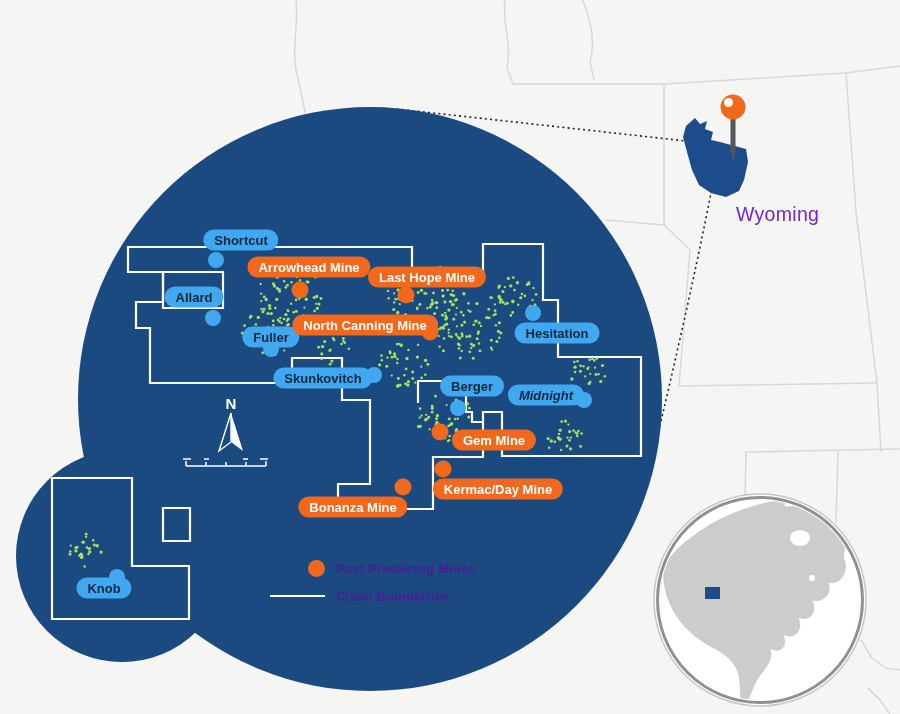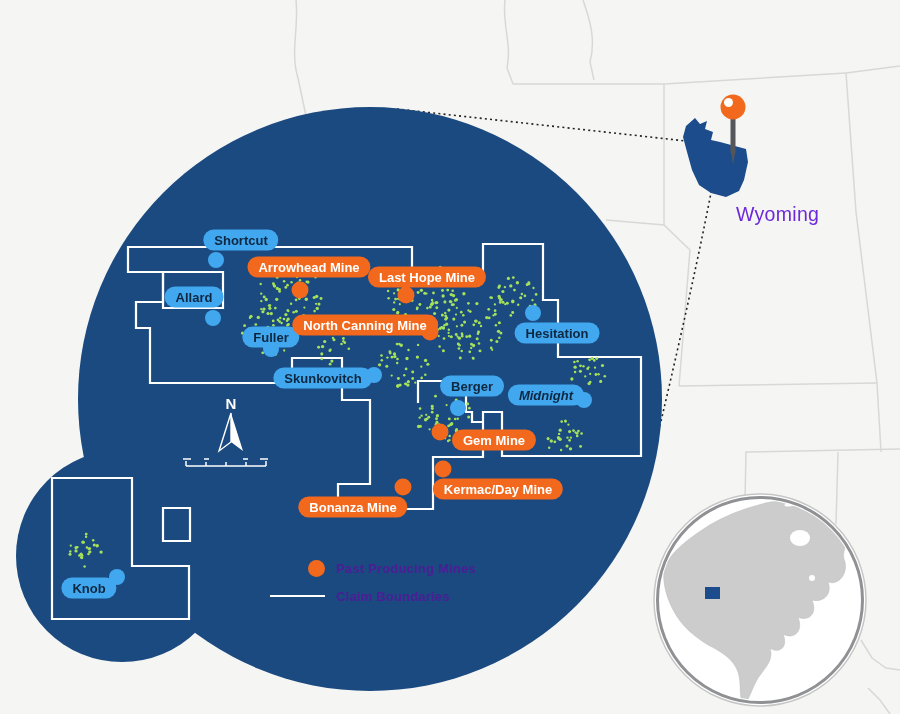--- a/index.html
+++ b/index.html
@@ -625,21 +625,21 @@
   <div class="wy-label" style="left:736px;top:203px;">Wyoming</div>
 
   <div id="labels-layer">
       <div class="pill blue" style="left: 241px; top: 240px;">Shortcut</div>
       <div class="pill blue" style="left: 194px; top: 297px;">Allard</div>
       <div class="pill blue" style="left: 271px; top: 329px; margin-top: 8px;">Fuller</div>
       <div class="pill blue" style="left: 323px; top: 378px;">Skunkovitch</div>
       <div class="pill blue" style="left: 557px; top: 333px;">Hesitation</div>
       <div class="pill blue" style="left: 472px; top: 386px;">Berger</div>
       <div class="pill blue" style="left: 546px; top: 395px; font-style: italic;">Midnight</div>
-      <div class="pill blue" style="left: 89px; top: 588px;">Knob</div>
+      <div class="pill blue" style="left: 104px; top: 588px;">Knob</div>
       <div class="pill orange" style="left: 309px; top: 267px;">Arrowhead Mine</div>
       <div class="pill orange" style="left: 427px; top: 277px;">Last Hope Mine</div>
       <div class="pill orange" style="left: 365px; top: 325px;">North Canning Mine</div>
       <div class="pill orange" style="left: 494px; top: 440px;">Gem Mine</div>
       <div class="pill orange" style="left: 498px; top: 489px;">Kermac/Day Mine</div>
       <div class="pill orange" style="left: 353px; top: 507px;">Bonanza Mine</div>
     </div>
 
   <div class="legend" id="legend">
       <div class="legend-row">

